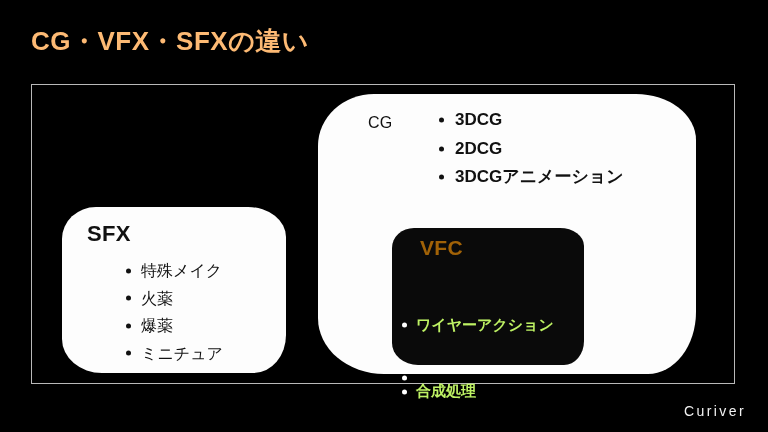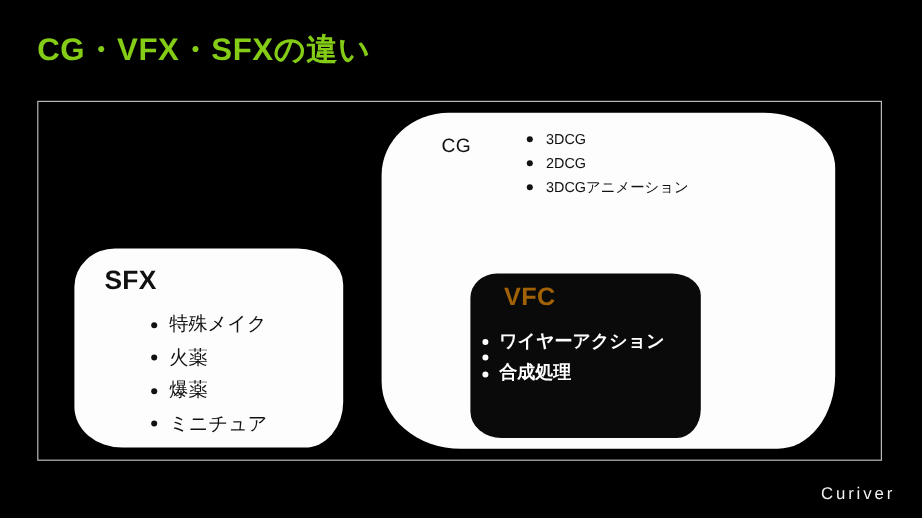--- a/index.html
+++ b/index.html
@@ -17,21 +17,21 @@
   }
 
   
   .slide-title {
     position: absolute;
     left: 31px;
     top: 24px;
     font-size: 26px;
     font-weight: bold;
     letter-spacing: 0.5px;
-    color: #84cc16;
+    color: #fdba74;
     white-space: nowrap;
   }
 
   
   .frame {
     position: absolute;
     left: 31px;
     top: 84px;
     width: 704px;
     height: 300px;
@@ -65,22 +65,22 @@
   }
   .cg-list {
     position: absolute;
     left: 120px;
     top: 12px;
     margin: 0;
     padding: 0;
     list-style: none;
   }
   .cg-list li {
-    font-size: 12px;
-    font-weight: normal;
+    font-size: 17px;
+    font-weight: bold;
     color: #111111;
     line-height: 1.68;
     white-space: nowrap;
     position: relative;
     padding-left: 17px;
   }
   .cg-list li .bullet {
     position: absolute;
     left: 1px;
     top: 50%;
@@ -160,25 +160,26 @@
     position: absolute;
     left: 9px;
     top: 44px;
     margin: 0;
     padding: 0;
     list-style: none;
   }
   .vfc-list li {
     font-size: 15px;
     font-weight: bold;
-    color: #ffffff;
+    color: #bef264;
     line-height: 1.76;
     white-space: nowrap;
     position: relative;
     padding-left: 15px;
+    margin-top: 40px;
   }
   .vfc-list li .bullet {
     position: absolute;
     left: 1px;
     top: 50%;
     transform: translateY(-50%);
     width: 5px;
     height: 5px;
     border-radius: 50%;
     background: #ffffff;

